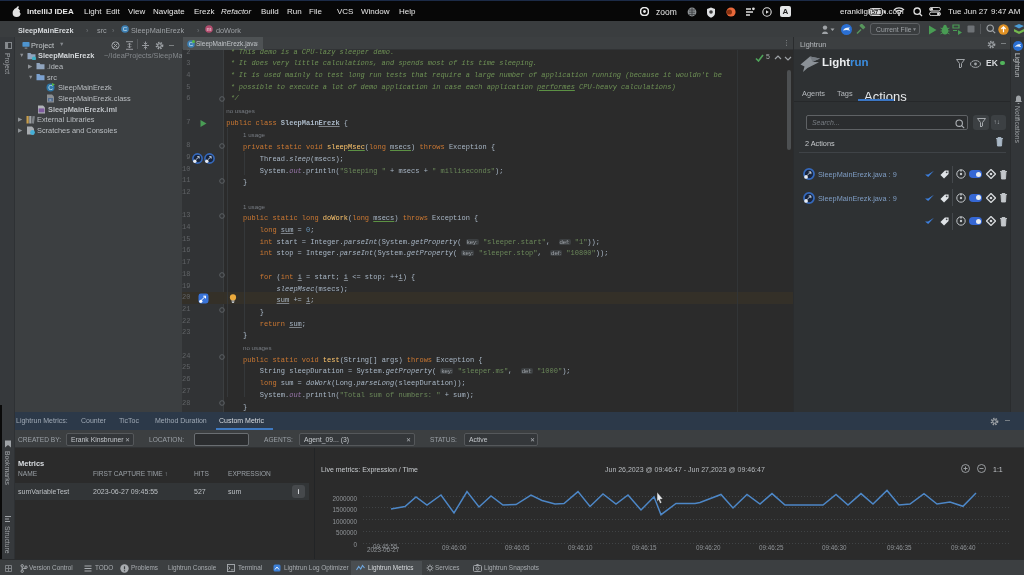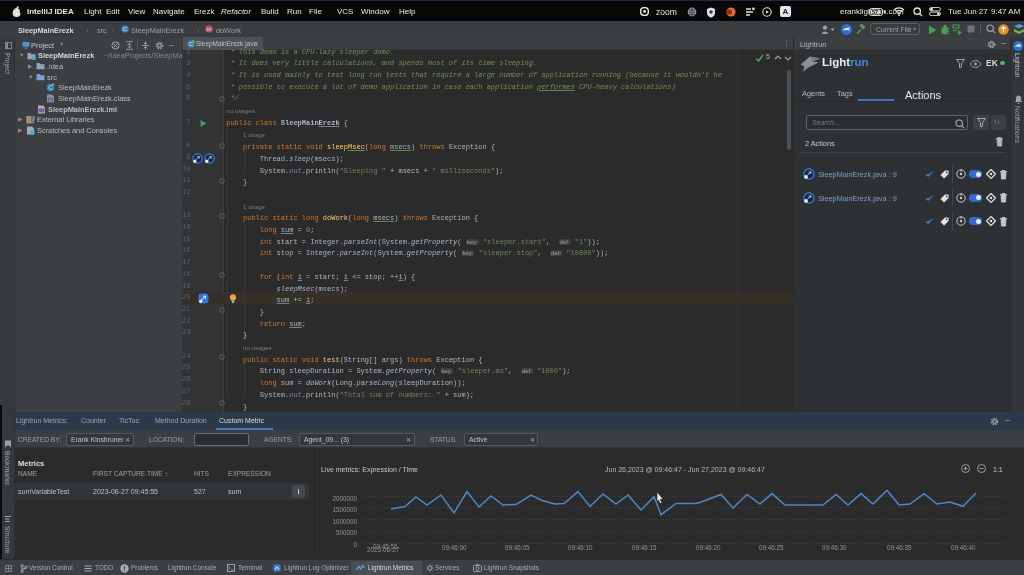--- a/index.html
+++ b/index.html
@@ -463,21 +463,21 @@
     </svg>
   <svg class="ic" style="left:176px;top:23px;" width="11" height="8" viewBox="0 0 11 8">
       <ellipse cx="5.5" cy="4" rx="5" ry="3.4" fill="none" stroke="#9fa3a7" stroke-width="1"></ellipse>
       <circle cx="5.5" cy="4" r="1.4" fill="#9fa3a7"></circle>
     </svg>
   <span class="abs" style="left:192px;top:21px;font-size:8.5px;font-weight:bold;color:#d7dadd;">EK</span>
   <span class="abs" style="left:206px;top:23.5px;width:4.5px;height:4.5px;border-radius:50%;background:#52b55c;"></span>
 
   <span class="abs" style="left:8px;top:52px;font-size:7.4px;color:#b6babe;">Agents</span>
   <span class="abs" style="left:43px;top:52px;font-size:7.4px;color:#b6babe;">Tags</span>
-  <span class="abs" style="left:70px;top:52px;font-size:11px;color:#e8eaec;margin-left:41px;">Actions</span>
+  <span class="abs" style="left:70px;top:52px;font-size:13px;color:#e8eaec;">Actions</span>
   <div class="abs" style="left:64px;top:62px;width:36px;height:2px;background:#3b76c4;"></div>
   <div class="abs" style="left:0;top:63.5px;width:217px;height:1px;background:#26282a;"></div>
 
   <div class="abs" style="left:12px;top:77.5px;width:162px;height:15.5px;background:#2b2d2f;border:1px solid #5f6265;border-radius:2px;">
     <span class="abs" style="left:5px;top:3.5px;font-size:6.9px;font-style:italic;color:#777c82;">Search...</span>
     <svg class="ic" style="left:148px;top:3px;" width="10" height="10" viewBox="0 0 10 10">
         <circle cx="4.2" cy="4.2" r="3.2" fill="none" stroke="#aeb2b6" stroke-width="1.1"></circle>
         <path d="M6.6 6.6 L9.2 9.2" stroke="#aeb2b6" stroke-width="1.1"></path>
       </svg>
   </div>

